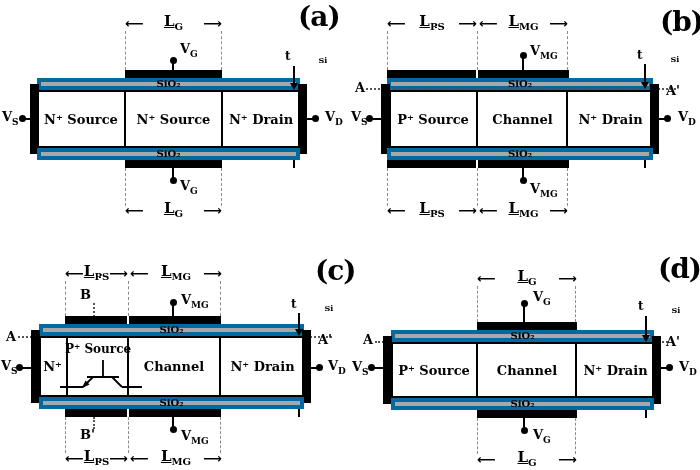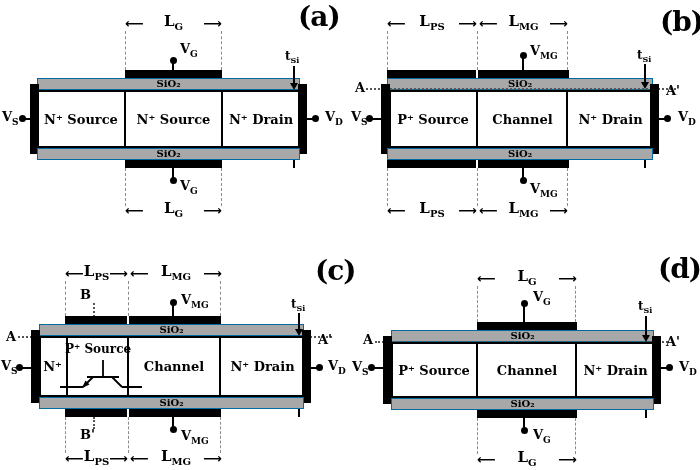--- a/index.html
+++ b/index.html
@@ -2,36 +2,36 @@
 <html><head>
 <meta charset="utf-8">
 <style>
   html,body{margin:0;padding:0;background:#fff;}
   #canvas{position:relative;width:700px;height:470px;background:#fff;overflow:hidden;
           font-family:"DejaVu Serif",serif;color:#000;}
   .abs{position:absolute;}
   .panel-tag{font:bold 28px "DejaVu Serif",serif;letter-spacing:-1px;}
   .dim{display:flex;justify-content:space-between;align-items:center;height:16px;}
   .arr{font:bold 13px "DejaVu Sans",sans-serif;line-height:1;}
-  .dlbl{font:bold 15px "DejaVu Serif",serif;white-space:nowrap;line-height:1;}
+  .dlbl{font:bold 15px "DejaVu Serif",serif;white-space:nowrap;line-height:1;text-decoration:underline;}
   .dlbl sub{font-size:10px;}
   .vlbl{font:bold 13px "DejaVu Serif",serif;white-space:nowrap;line-height:1.1;}
   .vlbl sub{font-size:9px;}
   .tlbl{font:bold 12px "DejaVu Serif",serif;white-space:nowrap;line-height:1.1;}
-  .tlbl sub{font-size:8px;}
+  .tlbl sub{font-size:8px;margin-left:28px;}
   .slbl{font:bold 13px "DejaVu Serif",serif;line-height:1.1;}
   .dot{width:7px;height:7px;background:#000;border-radius:50%;}
   .vstem{width:2px;background:#000;}
   .hstem{height:2px;background:#000;}
   .guide{width:0;border-left:1px dashed #8c8c8c;}
   .dotv{width:0;border-left:2px dotted #555;}
   .doth{height:0;border-top:2px dotted #555;}
   .gate{background:#000;}
   .notch{background:#fff;}
-  .oxide{background:#a8a8a8;border:1px solid #0369a1;box-sizing:border-box;
+  .oxide{background:#a8a8a8;border:4px solid #0369a1;box-sizing:border-box;
          display:flex;align-items:center;justify-content:center;}
   .oxlbl{font:bold 10px "DejaVu Serif",serif;line-height:1;}
   .sibody{background:#fff;border:2px solid #000;box-sizing:border-box;}
   .divider{width:2px;background:#000;}
   .contact{background:#000;}
   .rlbl{display:flex;align-items:center;justify-content:center;
         font:bold 13px "DejaVu Serif",serif;white-space:nowrap;}
   .tri-d{width:0;height:0;border-left:4px solid transparent;border-right:4px solid transparent;border-top:7px solid #000;}
   .tri-u{width:0;height:0;border-left:4px solid transparent;border-right:4px solid transparent;border-bottom:7px solid #000;}
 </style>

